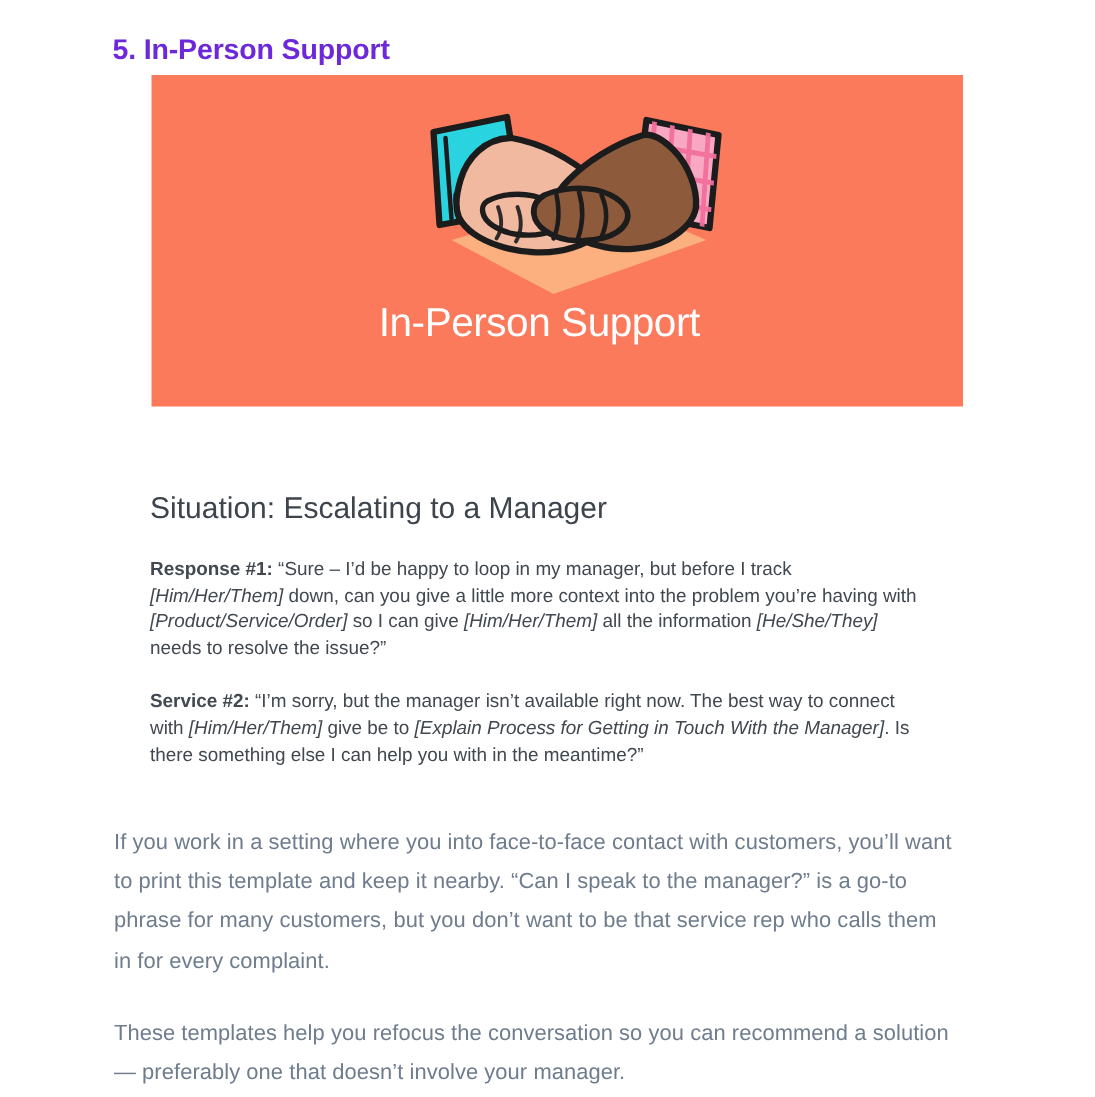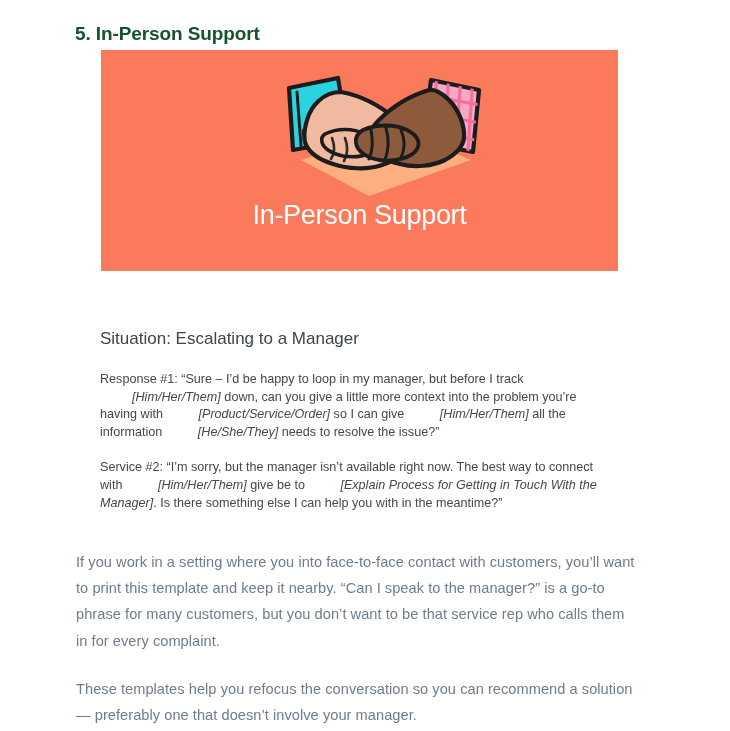--- a/index.html
+++ b/index.html
@@ -22,35 +22,36 @@
     box-sizing: border-box;
   }
 
   
   .section-heading {
     position: absolute;
     left: 75px;
     top: 5px;
     font-size: 19px;
     font-weight: bold;
-    color: #14532d;
+    color: #6d28d9;
     letter-spacing: -0.1px;
     line-height: 26px;
     white-space: nowrap;
   }
 
   
   .banner {
     position: absolute;
     left: 101px;
     top: 50px;
     width: 517px;
     height: 221px;
     background: #fb7a5c;
     overflow: hidden;
+    padding-left: 24px;
   }
 
   .banner-illustration {
     position: absolute;
     left: 0;
     top: 18px;
     width: 517px;
     height: 130px;
   }
 
@@ -69,42 +70,41 @@
 
   
   .template-block {
     position: absolute;
     left: 100px;
     top: 329px;
     width: 516px;
   }
 
   .situation-line {
-    font-size: 17px;
+    font-size: 20px;
     color: #3d444c;
     line-height: 20px;
     margin: 0 0 22px 0;
     font-weight: 400;
   }
 
   .response-para {
     font-size: 12.6px;
     color: #41484f;
     line-height: 17.6px;
     margin: 0 0 18px 0;
   }
   .response-para:last-child { margin-bottom: 0; }
 
   .response-label {
-    font-weight: normal;
+    font-weight: bold;
   }
 
   .ph {
     font-style: italic;
-    margin-left: 32px;
   }
 
   
   .body-block {
     position: absolute;
     left: 76px;
     top: 549px;
     width: 560px;
   }
 

